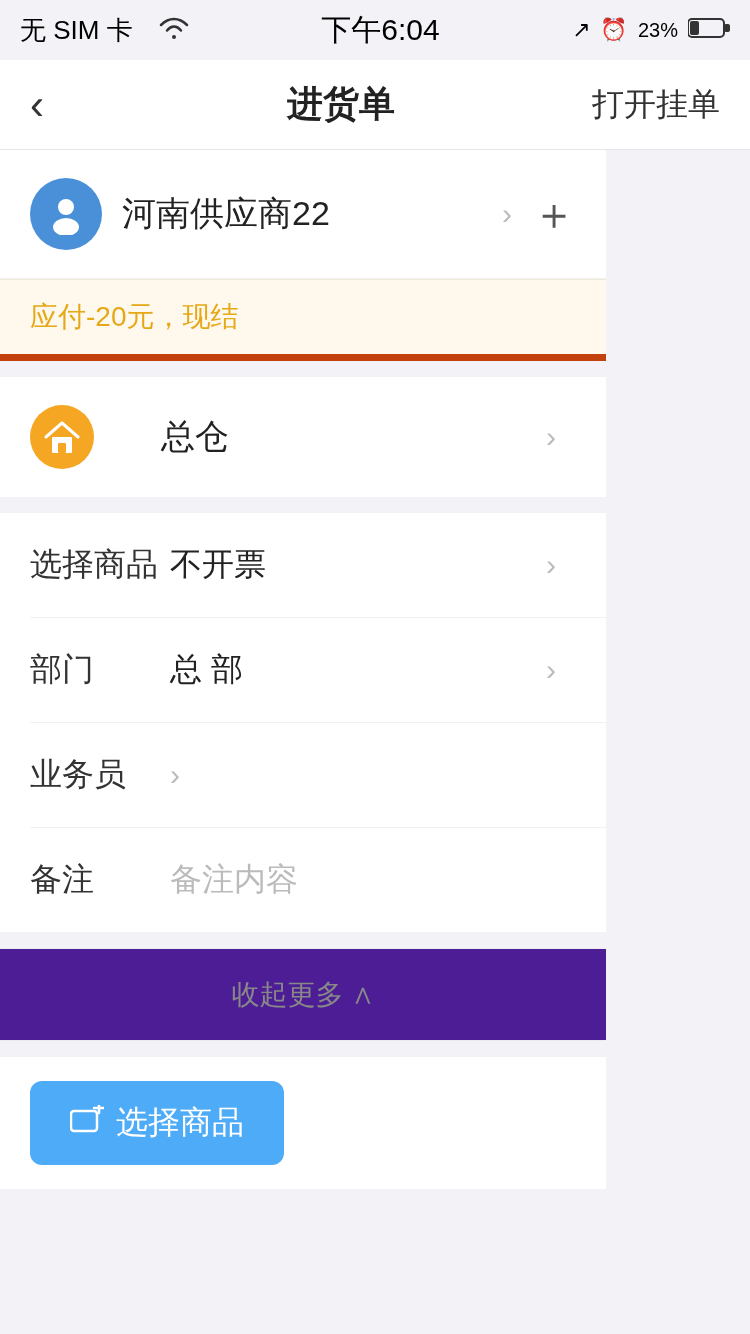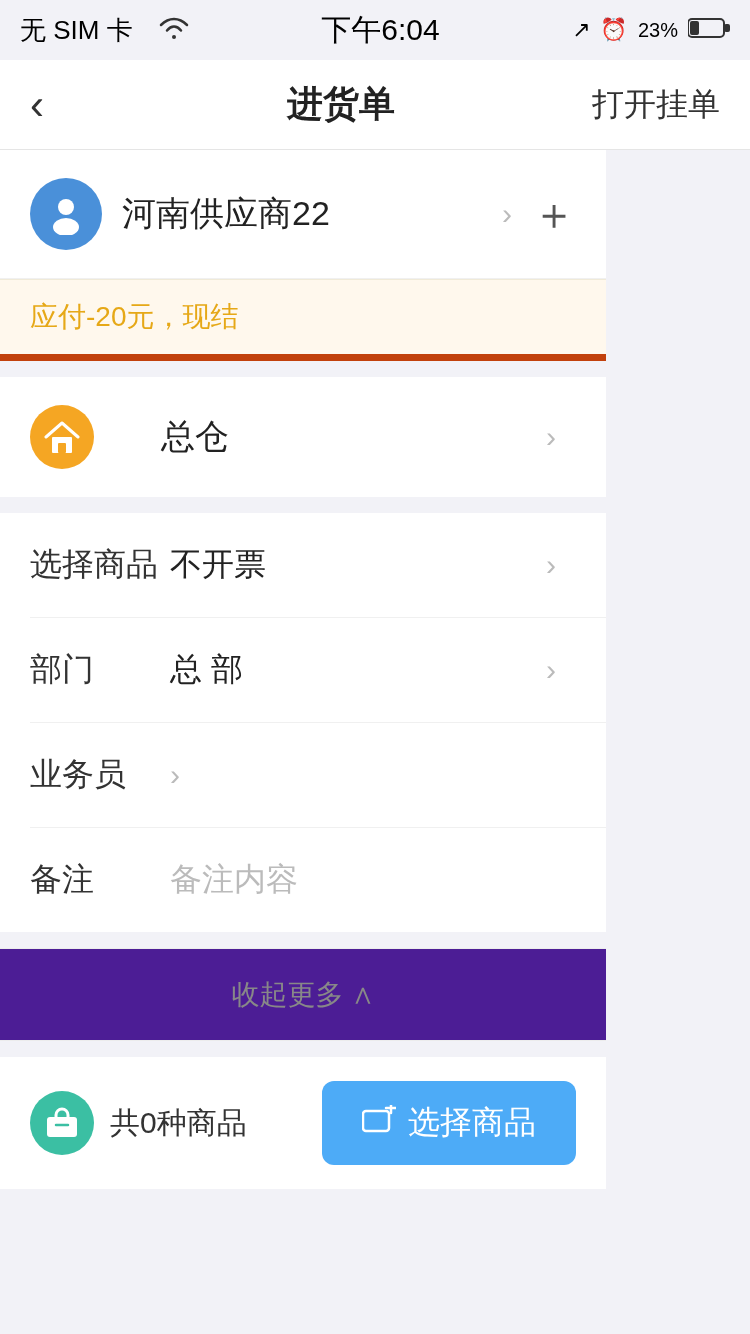--- a/index.html
+++ b/index.html
@@ -331,31 +331,20 @@
       <span class="form-label">备注</span>
       <span class="form-value form-placeholder">备注内容</span>
     </div>
   </div>
 
   <div class="collapse-bar">
     <span class="collapse-text">收起更多 ∧</span>
   </div>
 
   <div class="bottom-bar" style="margin-top:16px;">
-    <div class="product-count-area">
-      <div class="product-count-icon">
-
-        <svg width="38" height="36" viewBox="0 0 38 36" fill="none">
-          <rect x="4" y="12" width="30" height="20" rx="3" fill="white"></rect>
-          <path d="M13 12V10a6 6 0 0 1 12 0v2" stroke="white" stroke-width="3" stroke-linecap="round" fill="none"></path>
-          <line x1="13" y1="20" x2="25" y2="20" stroke="#3bbfa3" stroke-width="2.5" stroke-linecap="round"></line>
-        </svg>
-      </div>
-      <span class="product-count-text">共0种商品</span>
-    </div>
     <div class="select-product-btn">
       <span class="select-icon-wrap">
         <svg width="34" height="30" viewBox="0 0 34 30" fill="none">
           <rect x="1" y="6" width="26" height="20" rx="3" stroke="white" stroke-width="2.5" fill="none"></rect>
           <line x1="24" y1="3" x2="34" y2="3" stroke="white" stroke-width="2.5" stroke-linecap="round"></line>
           <line x1="29" y1="-2" x2="29" y2="8" stroke="white" stroke-width="2.5" stroke-linecap="round"></line>
         </svg>
       </span>
       <span>选择商品</span>
     </div>

